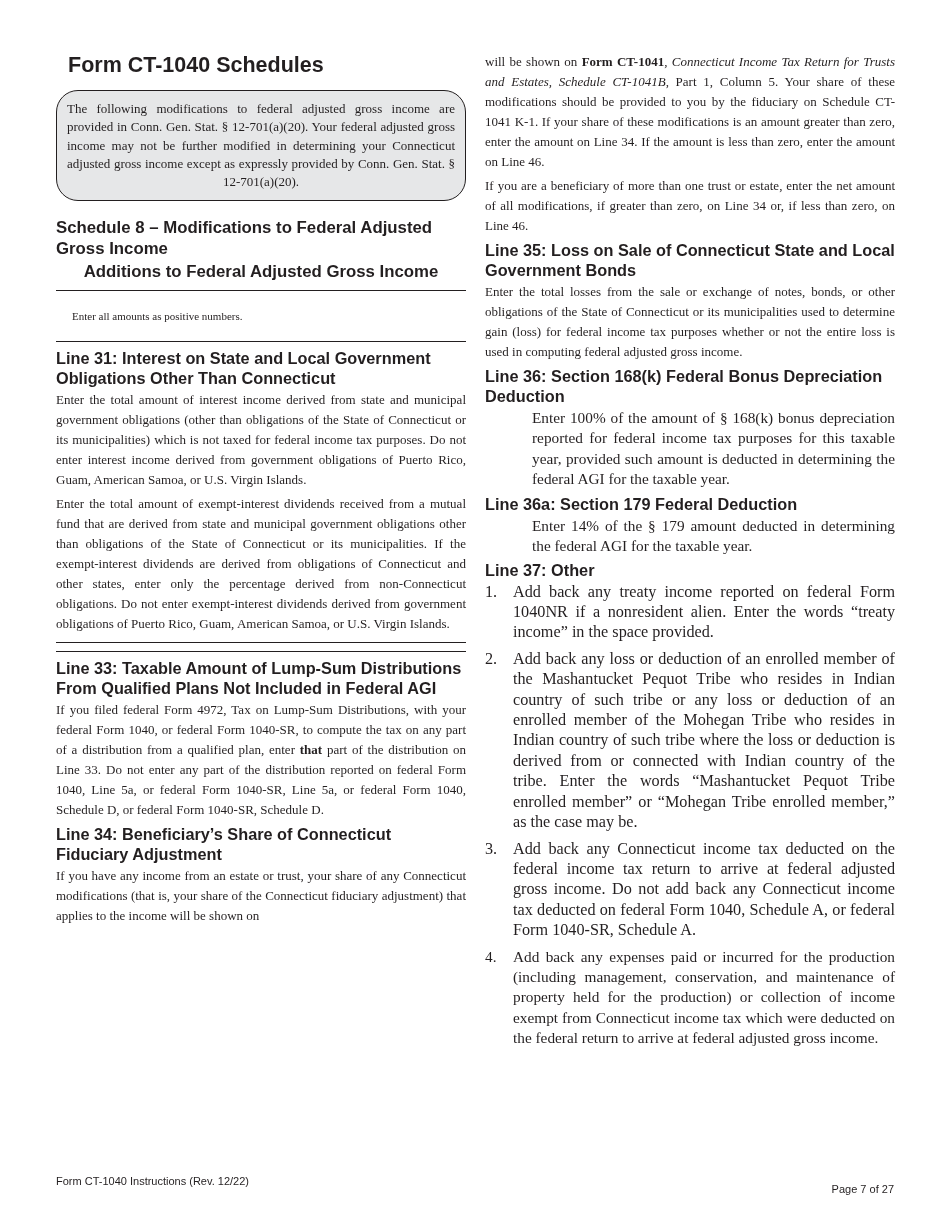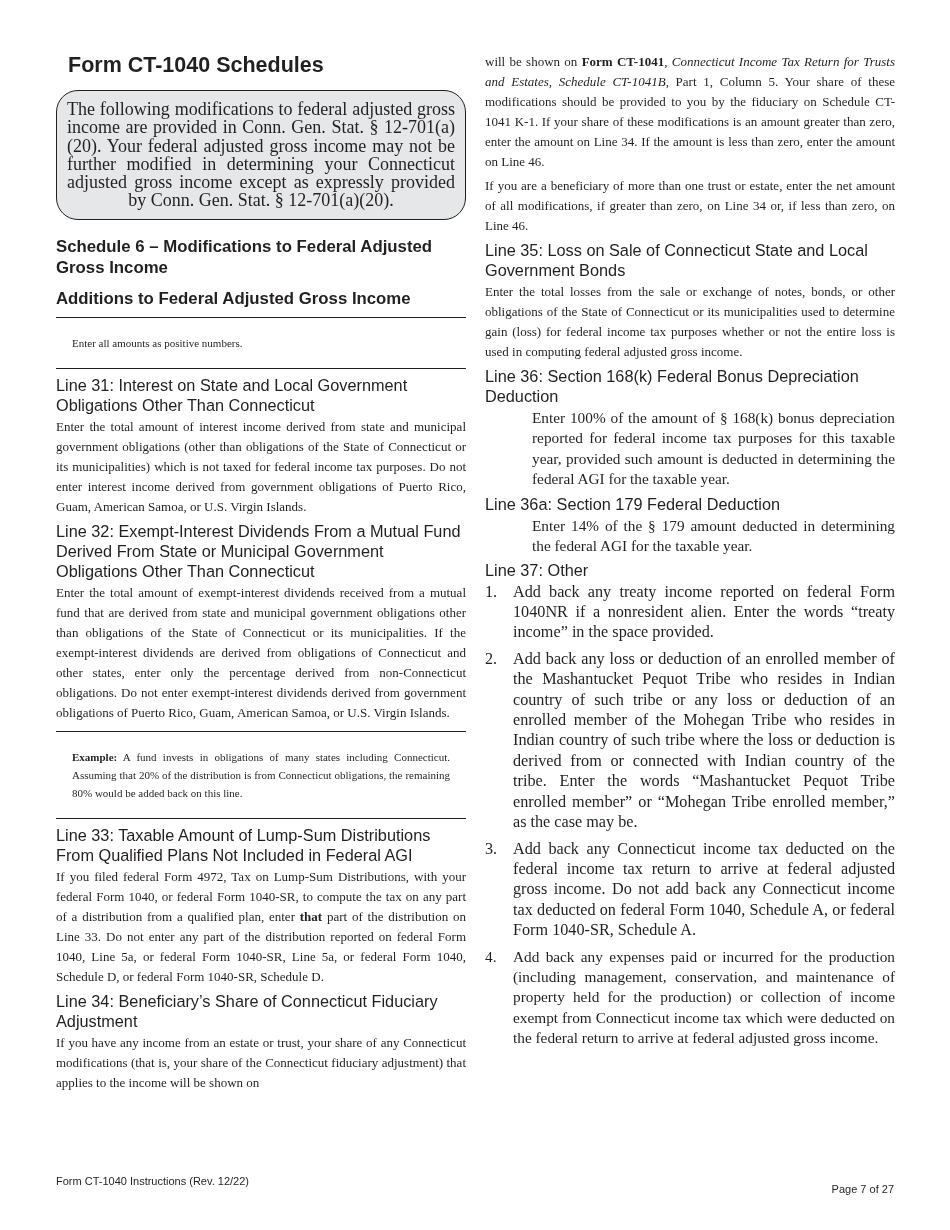--- a/index.html
+++ b/index.html
@@ -4,25 +4,25 @@
 <style>
   html, body { margin: 0; padding: 0; background: #ffffff; }
   body { width: 950px; height: 1230px; position: relative; overflow: hidden; color: #231f20; }
   .col { position: absolute; top: 44px; width: 410px; }
   .col-left { left: 56px; }
   .col-right { left: 485px; }
   h1 { font-family: "Liberation Sans", sans-serif; font-weight: bold; font-size: 21.5px; margin: 8px 0 12px 12px; line-height: 26px; }
   .notice-box {
     background: #e6e7e8; border: 1.3px solid #231f20; border-radius: 22px;
     padding: 9px 10px 9px 10px; margin: 0 0 16px 0;
-    font-family: "Liberation Serif", serif; font-size: 18px; line-height: 18.3px; text-align: justify;
+    font-family: "Liberation Serif", serif; font-size: 13px; line-height: 18.3px; text-align: justify;
     text-align-last: center;
   }
   h2 { font-family: "Liberation Sans", sans-serif; font-weight: bold; font-size: 16.8px; line-height: 21px; margin: 0; }
-  h3 { font-family: "Liberation Sans", sans-serif; font-weight: normal; font-size: 16.3px; line-height: 20px; margin: 2px 0 2px 0; }
+  h3 { font-family: "Liberation Sans", sans-serif; font-weight: bold; font-size: 16.3px; line-height: 20px; margin: 2px 0 2px 0; }
   p { font-family: "Liberation Serif", serif; font-size: 13px; line-height: 20px; margin: 0 0 4px 0; text-align: justify; }
   .small { font-size: 14.2px; line-height: 18px; margin-left: 47px; }
   .rule { border-top: 1.3px solid #231f20; margin: 8px 0 6px 0; }
   .note { font-family: "Liberation Serif", serif; font-size: 11px; line-height: 18px; margin: 16px; text-align: justify; }
   ol { list-style: none; margin: 0; padding: 0; }
   ol li { display: flex; font-family: "Liberation Serif", serif; font-size: 16.2px; line-height: 20.4px; margin-bottom: 6px; }
   ol li .num { width: 28px; flex: none; }
   ol li .txt { flex: 1; text-align: justify; }
   ol li.tight { font-size: 15.3px; }
   .footer { position: absolute; top: 1175px; font-family: "Liberation Sans", sans-serif; font-size: 11px; }
@@ -31,36 +31,34 @@
   b { font-weight: bold; }
   i { font-style: italic; }
 </style>
 </head>
 <body>
 
 <div class="col col-left">
   <h1>Form CT-1040 Schedules</h1>
   <div class="notice-box">The following modifications to federal adjusted gross income are provided in Conn. Gen. Stat. § 12-701(a)(20). Your federal adjusted gross income may not be further modified in determining your Connecticut adjusted gross income except as expressly provided by Conn. Gen. Stat. § 12-701(a)(20).</div>
 
-  <h2>Schedule 6 – Modifications to Federal Adjusted Gross Income</h2>
-  <h2 style="margin-top:10px;">Additions to Federal Adjusted Gross Income</h2>
+  <h2>Schedule 8 – Modifications to Federal Adjusted Gross Income</h2>
+  <h2 style="margin-top:2px;text-align:center;">Additions to Federal Adjusted Gross Income</h2>
   <div class="rule"></div>
   <div class="note">Enter all amounts as positive numbers.</div>
   <div class="rule" style="margin-top:6px;"></div>
 
   <section>
     <h3>Line 31: Interest on State and Local Government Obligations Other Than Connecticut</h3>
     <p>Enter the total amount of interest income derived from state and municipal government obligations (other than obligations of the State of Connecticut or its municipalities) which is not taxed for federal income tax purposes. Do not enter interest income derived from government obligations of Puerto Rico, Guam, American Samoa, or U.S. Virgin Islands.</p>
   </section>
 
   <section>
-    <h3>Line 32: Exempt-Interest Dividends From a Mutual Fund Derived From State or Municipal Government Obligations Other Than Connecticut</h3>
     <p>Enter the total amount of exempt-interest dividends received from a mutual fund that are derived from state and municipal government obligations other than obligations of the State of Connecticut or its municipalities. If the exempt-interest dividends are derived from obligations of Connecticut and other states, enter only the percentage derived from non-Connecticut obligations. Do not enter exempt-interest dividends derived from government obligations of Puerto Rico, Guam, American Samoa, or U.S. Virgin Islands.</p>
     <div class="rule"></div>
-    <div class="note"><b>Example:</b><span> A fund invests in obligations of many states including Connecticut. Assuming that 20% of the distribution is from Connecticut obligations, the remaining 80% would be added back on this line.</span></div>
     <div class="rule"></div>
   </section>
 
   <section>
     <h3>Line 33: Taxable Amount of Lump-Sum Distributions From Qualified Plans Not Included in Federal AGI</h3>
     <p><span>If you filed federal Form 4972, Tax on Lump-Sum Distributions, with your federal Form 1040, or federal Form 1040-SR, to compute the tax on any part of a distribution from a qualified plan, enter </span><b>that</b><span> part of the distribution on Line 33. Do not enter any part of the distribution reported on federal Form 1040, Line 5a, or federal Form 1040-SR, Line 5a, or federal Form 1040, Schedule D, or federal Form 1040-SR, Schedule D.</span></p>
   </section>
 
   <section>
     <h3>Line 34: Beneficiary’s Share of Connecticut Fiduciary Adjustment</h3>

